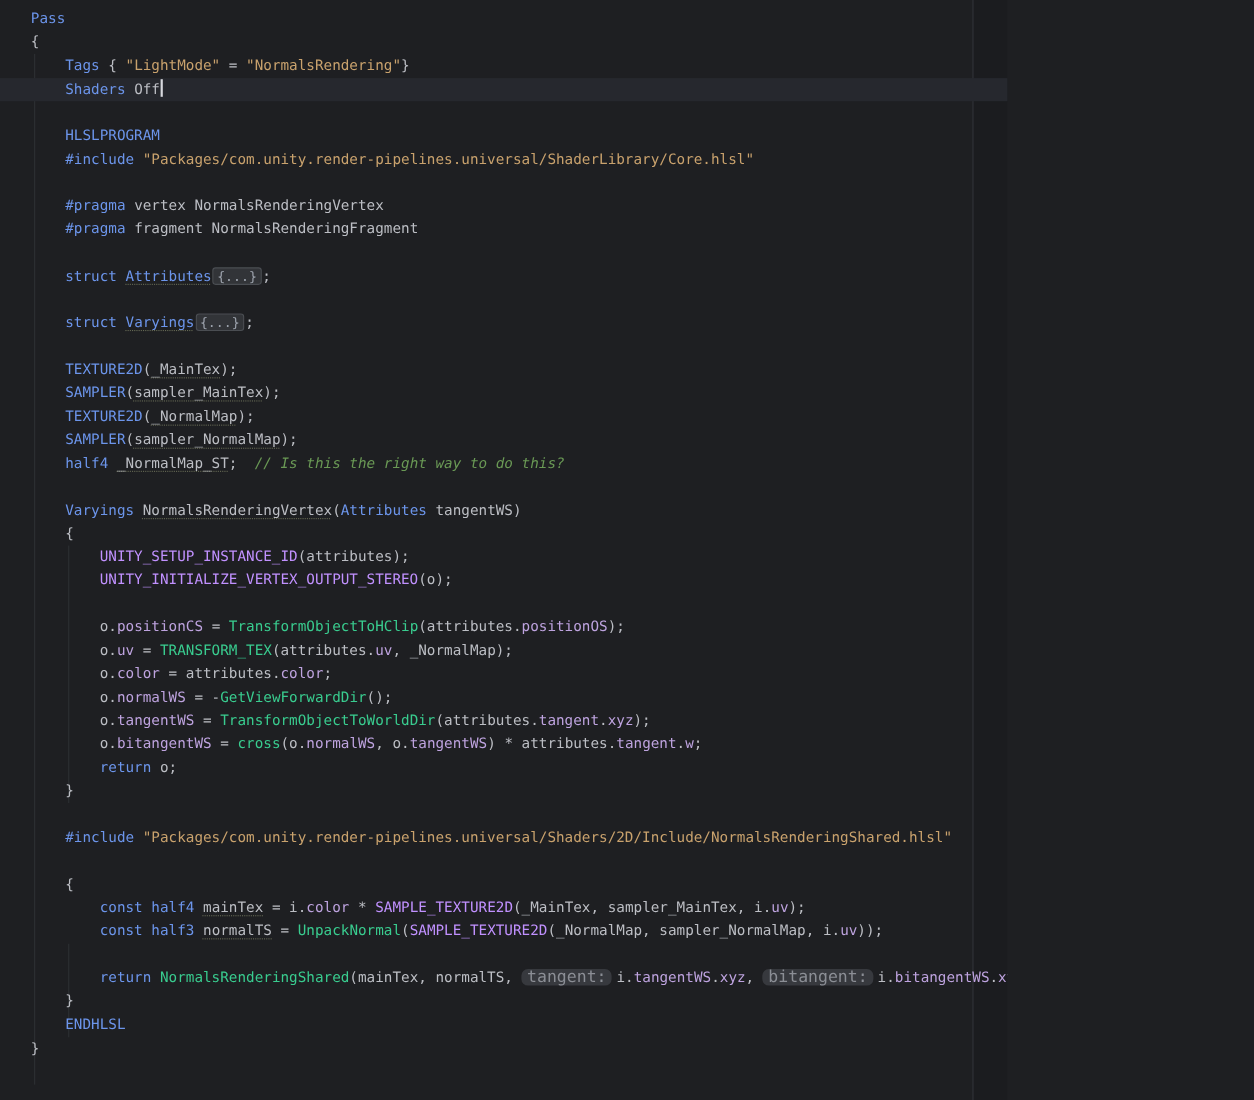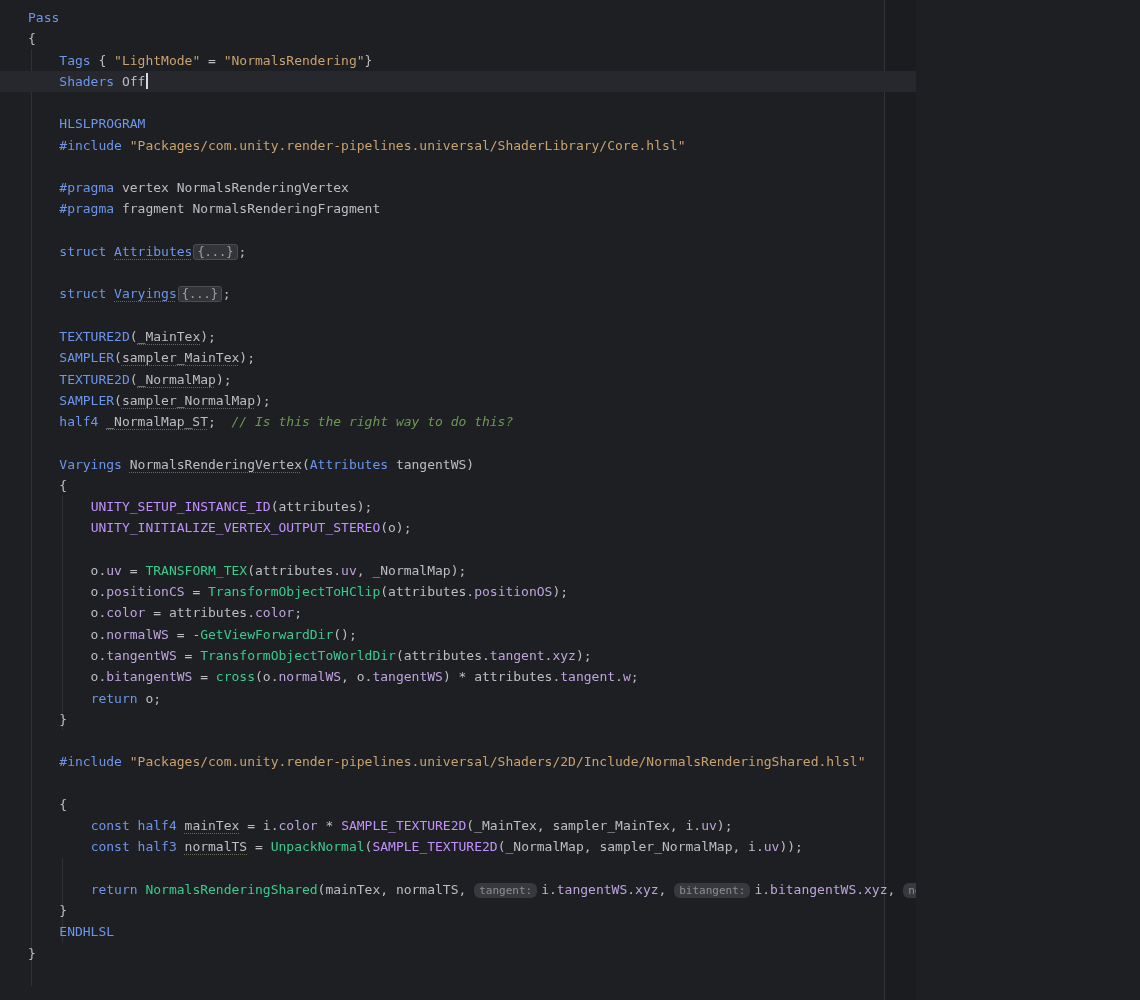--- a/index.html
+++ b/index.html
@@ -30,21 +30,21 @@
   .tok-c{color:var(--comment);font-style:italic}
   .tok-m{color:var(--macro)}
   .tok-fd{color:var(--field)}
   .tok-f{color:var(--func)}
   .tok-t{color:var(--foreground)}
   .u{text-decoration:underline dotted;text-decoration-color:var(--squiggle);
      text-underline-offset:3px;text-decoration-thickness:1px}
   .tok-fold{background:var(--fold-bg);border:1px solid var(--fold-border);border-radius:3px;
      color:var(--fold-text);padding:0 3px;margin:0 1px;font-size:12px;line-height:14px;display:inline-block}
   .tok-hint{background:var(--hint-bg);color:var(--hint-text);border-radius:6px;
-     padding:1px 5px;margin-right:4px;font-size:11px;line-height:13px;display:inline-block}
+     padding:1px 5px;margin-right:4px;font-size:15px;line-height:13px;display:inline-block}
   .caret{display:inline-block;width:2px;height:16px;background:var(--caret);
      vertical-align:middle;margin-left:1px;position:relative;top:-1px}
 </style>
 </head>
 <body>
 
 <div class="editor">
   <div class="layer-decor">
     <div class="right-zone"></div>
     <div class="margin-line"></div>
@@ -72,22 +72,22 @@
       <div class="line"><span class="tok-t">    </span><span class="tok-k">SAMPLER</span><span class="tok-t">(</span><span class="tok-t u">sampler_MainTex</span><span class="tok-t">);</span></div>
       <div class="line"><span class="tok-t">    </span><span class="tok-k">TEXTURE2D</span><span class="tok-t">(</span><span class="tok-t u">_NormalMap</span><span class="tok-t">);</span></div>
       <div class="line"><span class="tok-t">    </span><span class="tok-k">SAMPLER</span><span class="tok-t">(</span><span class="tok-t u">sampler_NormalMap</span><span class="tok-t">);</span></div>
       <div class="line"><span class="tok-t">    </span><span class="tok-k">half4</span><span class="tok-t"> </span><span class="tok-t u">_NormalMap_ST</span><span class="tok-t">;  </span><span class="tok-c">// Is this the right way to do this?</span></div>
       <div class="line"></div>
       <div class="line"><span class="tok-t">    </span><span class="tok-ty">Varyings</span><span class="tok-t"> </span><span class="tok-t u">NormalsRenderingVertex</span><span class="tok-t">(</span><span class="tok-ty">Attributes</span><span class="tok-t"> tangentWS)</span></div>
       <div class="line"><span class="tok-t">    {</span></div>
       <div class="line"><span class="tok-t">        </span><span class="tok-m">UNITY_SETUP_INSTANCE_ID</span><span class="tok-t">(attributes);</span></div>
       <div class="line"><span class="tok-t">        </span><span class="tok-m">UNITY_INITIALIZE_VERTEX_OUTPUT_STEREO</span><span class="tok-t">(o);</span></div>
       <div class="line"></div>
+      <div class="line"><span class="tok-t">        o.</span><span class="tok-fd">positionCS</span><span class="tok-t"> = </span><span class="tok-f">TransformObjectToHClip</span><span class="tok-t">(attributes.</span><span class="tok-fd">positionOS</span><span class="tok-t">);</span></div>
       <div class="line"><span class="tok-t">        o.</span><span class="tok-fd">uv</span><span class="tok-t"> = </span><span class="tok-f">TRANSFORM_TEX</span><span class="tok-t">(attributes.</span><span class="tok-fd">uv</span><span class="tok-t">, _NormalMap);</span></div>
-      <div class="line"><span class="tok-t">        o.</span><span class="tok-fd">positionCS</span><span class="tok-t"> = </span><span class="tok-f">TransformObjectToHClip</span><span class="tok-t">(attributes.</span><span class="tok-fd">positionOS</span><span class="tok-t">);</span></div>
       <div class="line"><span class="tok-t">        o.</span><span class="tok-fd">color</span><span class="tok-t"> = attributes.</span><span class="tok-fd">color</span><span class="tok-t">;</span></div>
       <div class="line"><span class="tok-t">        o.</span><span class="tok-fd">normalWS</span><span class="tok-t"> = -</span><span class="tok-f">GetViewForwardDir</span><span class="tok-t">();</span></div>
       <div class="line"><span class="tok-t">        o.</span><span class="tok-fd">tangentWS</span><span class="tok-t"> = </span><span class="tok-f">TransformObjectToWorldDir</span><span class="tok-t">(attributes.</span><span class="tok-fd">tangent</span><span class="tok-t">.</span><span class="tok-fd">xyz</span><span class="tok-t">);</span></div>
       <div class="line"><span class="tok-t">        o.</span><span class="tok-fd">bitangentWS</span><span class="tok-t"> = </span><span class="tok-f">cross</span><span class="tok-t">(o.</span><span class="tok-fd">normalWS</span><span class="tok-t">, o.</span><span class="tok-fd">tangentWS</span><span class="tok-t">) * attributes.</span><span class="tok-fd">tangent</span><span class="tok-t">.</span><span class="tok-fd">w</span><span class="tok-t">;</span></div>
       <div class="line"><span class="tok-t">        </span><span class="tok-k">return</span><span class="tok-t"> o;</span></div>
       <div class="line"><span class="tok-t">    }</span></div>
       <div class="line"></div>
       <div class="line"><span class="tok-t">    </span><span class="tok-k">#include</span><span class="tok-t"> </span><span class="tok-s">"Packages/com.unity.render-pipelines.universal/Shaders/2D/Include/NormalsRenderingShared.hlsl"</span></div>
       <div class="line"></div>
       <div class="line"><span class="tok-t">    {</span></div>

